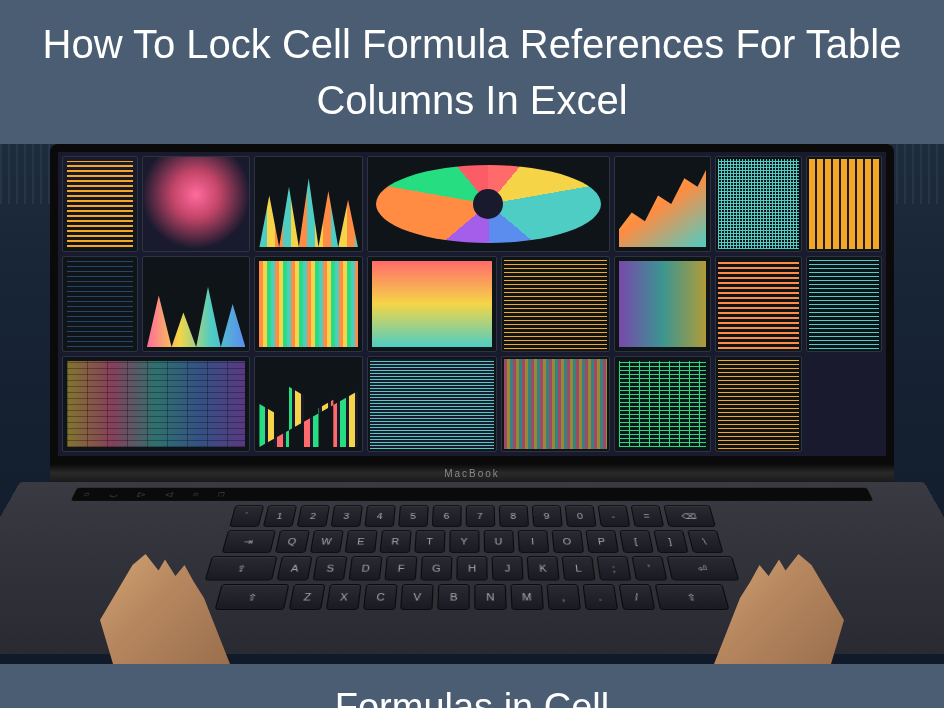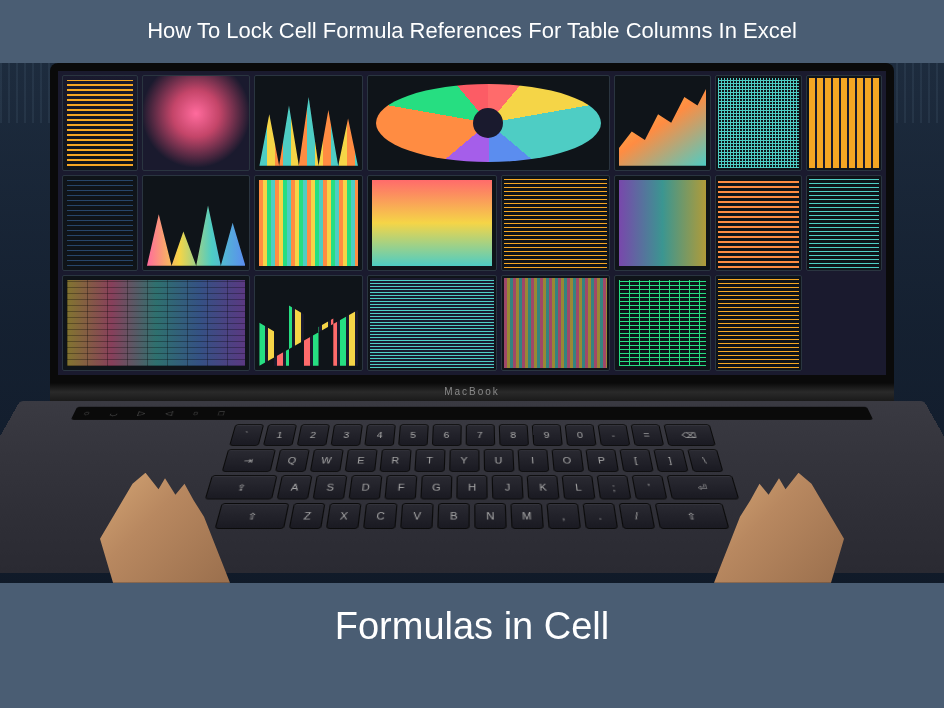--- a/index.html
+++ b/index.html
@@ -14,21 +14,21 @@
       font-family: Arial, Helvetica, sans-serif;
       background: #4a5d73;
       overflow: hidden;
     }
     
     .header-band {
       background: #4a5d73;
       color: white;
       text-align: center;
       padding: 16px 40px;
-      font-size: 22px;
+      font-size: 40px;
       font-weight: 400;
       line-height: 1.4;
     }
     
     .laptop-container {
       position: relative;
       width: 100%;
       height: 520px;
       background: linear-gradient(180deg, #1a2530 0%, #0d1520 50%, #1a2530 100%);
       overflow: hidden;

